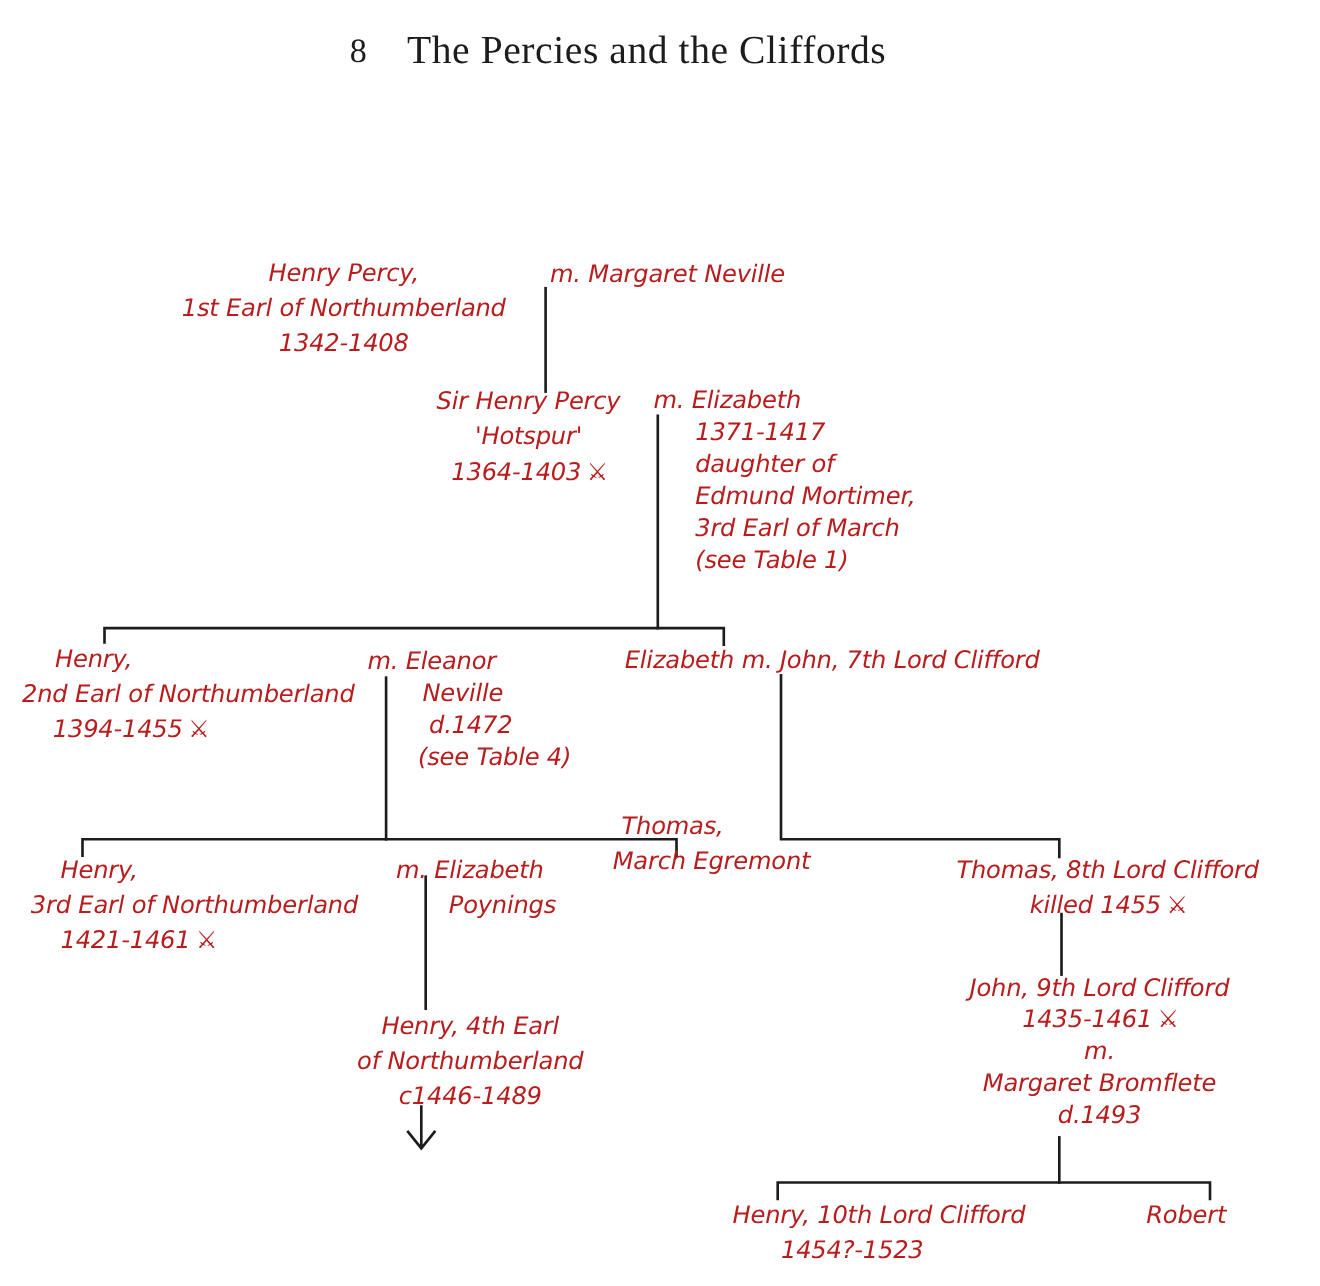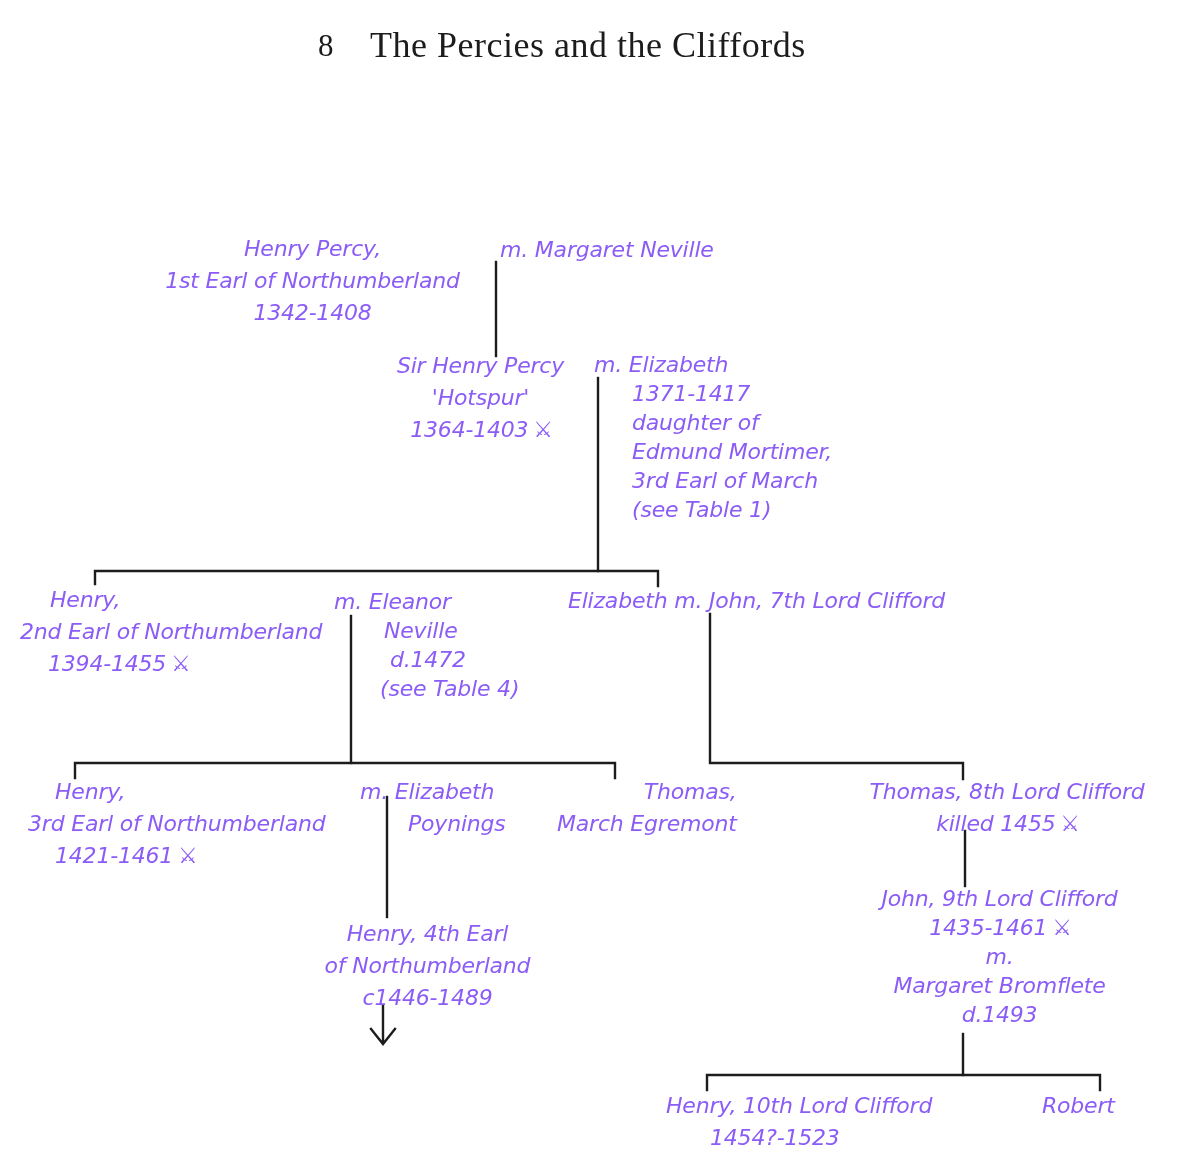--- a/index.html
+++ b/index.html
@@ -2,21 +2,21 @@
 <html><head>
 <meta charset="utf-8">
 <style>
   html,body{margin:0;padding:0;background:#ffffff;}
   #page{position:relative;width:1200px;height:1169px;background:#ffffff;overflow:hidden;
         font-family:"DejaVu Sans",sans-serif;color:#1c1c1c;}
   .pgnum{position:absolute;font-family:"Liberation Serif",serif;font-size:31px;font-style:normal;}
   .pgtitle{position:absolute;font-family:"Liberation Serif",serif;font-size:36px;
            letter-spacing:0.5px;}
   .node{position:absolute;font-family:"DejaVu Sans",sans-serif;font-style:italic;
-        font-size:22px;line-height:32px;white-space:nowrap;color:#8b5cf6;letter-spacing:-0.2px;}
+        font-size:22px;line-height:32px;white-space:nowrap;color:#b91c1c;letter-spacing:-0.2px;}
   .center{text-align:center;}
   .tight{line-height:29px;}
   svg.connectors{position:absolute;left:0;top:0;width:1200px;height:1169px;}
   svg.connectors path{stroke:#1c1c1c;stroke-width:2.4;fill:none;stroke-linecap:square;}
 </style>
 </head>
 <body>
 
 <div id="page">
 
@@ -77,21 +77,21 @@
 
   <div class="node" style="left:28px;top:776px;">
     <div style="margin-left:27px;">Henry,</div>
     <div>3rd Earl of Northumberland</div>
     <div style="margin-left:27px;">1421-1461 ⚔</div>
   </div>
   <div class="node" style="left:360px;top:776px;">
     <div>m. Elizabeth</div>
     <div style="margin-left:48px;">Poynings</div>
   </div>
-  <div class="node" style="left:557px;top:776px;text-align:right;">
+  <div class="node" style="left:557px;top:736px;">
     <div style="margin-left:8px;">Thomas,</div>
     <div>March Egremont</div>
   </div>
 
   <div class="node center" style="left:848px;top:776px;width:318px;text-align:center;">
     <div>Thomas, 8th Lord Clifford</div>
     <div>killed 1455 ⚔</div>
   </div>
 
   <div class="node center" style="left:300px;top:918px;width:255px;">

